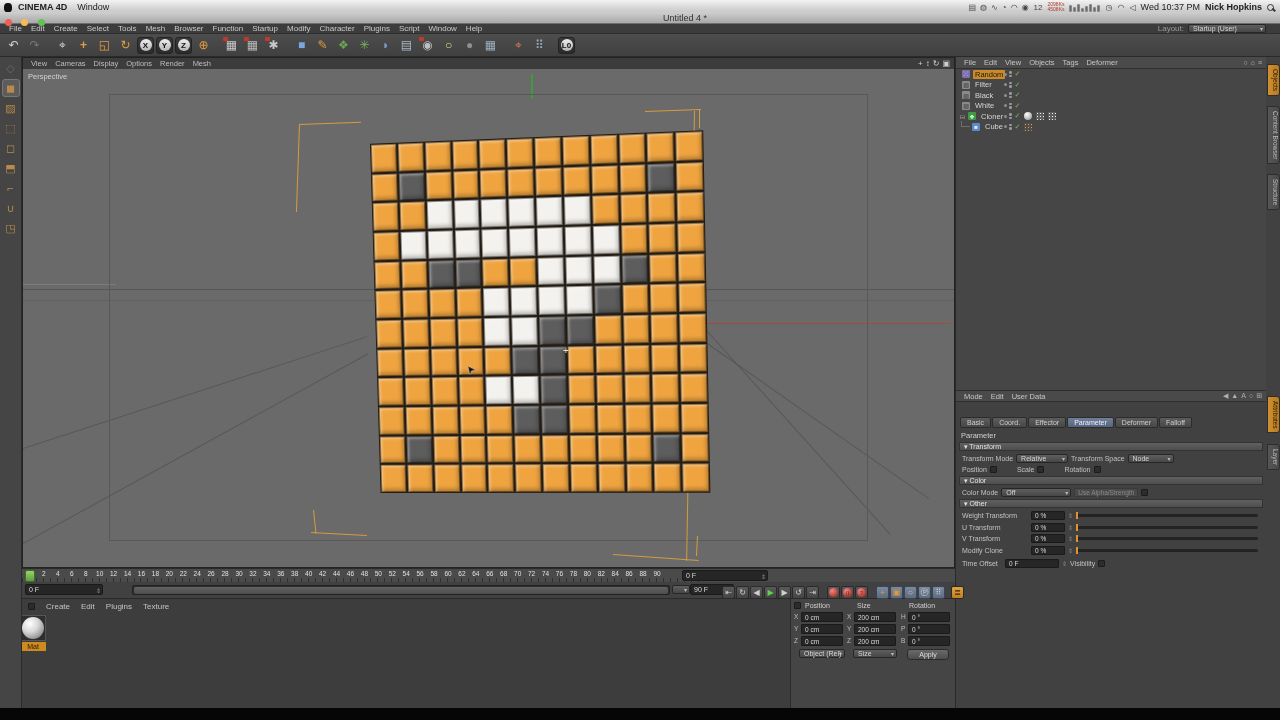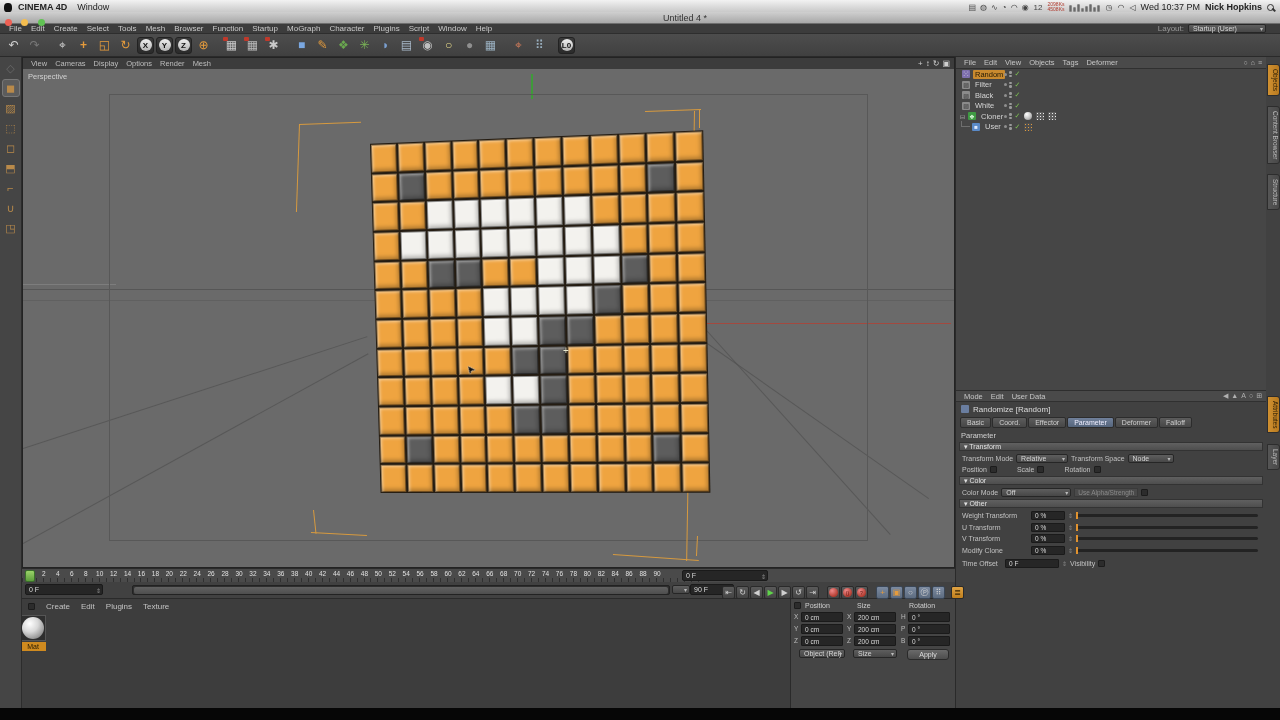--- a/index.html
+++ b/index.html
@@ -240,21 +240,21 @@
     <span id="appmenus" style="display:flex">
         <span class="mitem">File</span>
         <span class="mitem">Edit</span>
         <span class="mitem">Create</span>
         <span class="mitem">Select</span>
         <span class="mitem">Tools</span>
         <span class="mitem">Mesh</span>
         <span class="mitem">Browser</span>
         <span class="mitem">Function</span>
         <span class="mitem">Startup</span>
-        <span class="mitem">MoGraph</span>
+        <span class="mitem">Modify</span>
         <span class="mitem">Character</span>
         <span class="mitem">Plugins</span>
         <span class="mitem">Script</span>
         <span class="mitem">Window</span>
         <span class="mitem">Help</span>
       </span>
     <span class="right">
       <span>Layout:</span>
       <span class="dd" style="width:78px">Startup (User)</span>
     </span>
@@ -747,21 +747,21 @@
             </span>
             <span class="chk">✓</span>
             <span class="tag mat"></span>
             <span class="tag selw"></span>
             <span class="tag selw"></span>
           </span>
         </div>
         <div class="omrow">
           <span style="width: 9px; border-left: 1px solid rgb(110, 110, 110); border-bottom: 1px solid rgb(110, 110, 110); height: 6px; margin-top: -6px; margin-left: 5px;"></span>
           <span class="oicon" style="background:#5a8ac8;color:#dfeaff">■</span>
-          <span class="omname">User</span>
+          <span class="omname">Cube</span>
           <span class="omdots">
             <span class="dot"></span>
             <span class="vdots">
               <i></i>
               <i></i>
             </span>
             <span class="chk">✓</span>
             <span class="tag selo"></span>
           </span>
         </div>
@@ -778,24 +778,20 @@
           <span class="mitem">Edit</span>
           <span class="mitem">User Data</span>
         </span>
       <span class="right" id="amicons">
           <span>◀</span>
           <span>▲</span>
           <span>A</span>
           <span>○</span>
           <span>⊞</span>
         </span>
-    </div>
-    <div id="amtitle">
-      <span class="oicon" style="background:#6a7ea0;width:8px;height:8px;border-radius:1px;margin:0 4px 0 5px;display:inline-block"></span>
-      <span>Randomize [Random]</span>
     </div>
     <div id="amtabs">
         <span class="amtab">Basic</span>
         <span class="amtab">Coord.</span>
         <span class="amtab">Effector</span>
         <span class="amtab active">Parameter</span>
         <span class="amtab">Deformer</span>
         <span class="amtab">Falloff</span>
       </div>
     <div id="amsection">Parameter</div>

